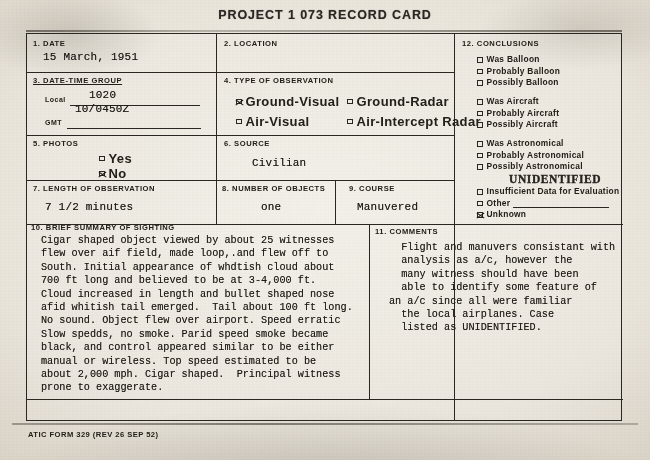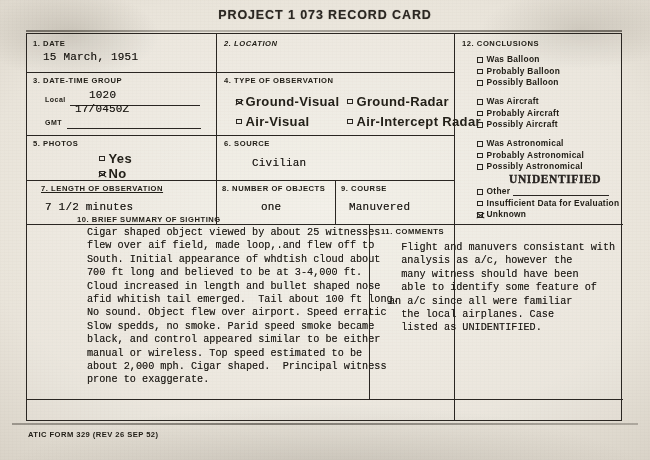--- a/index.html
+++ b/index.html
@@ -221,47 +221,47 @@
   <div class="hline" style="top:146px; width:427px;"></div>
   <div class="hline" style="top:190px; width:596px;"></div>
   <div class="hline" style="top:365px; width:596px;"></div>
 
   <div class="cell" style="left:0; top:0; width:189px; height:38px;">
     <div class="lbl" style="position:absolute;left:6px;top:5px;">1.  DATE</div>
     <div class="typed" style="position:absolute;left:16px;top:17px;">15 March, 1951</div>
   </div>
 
   <div class="cell" style="left:0; top:38px; width:189px; height:63px;">
-    <div class="lbl" style="position:absolute;left:6px;top:4px;">3.  DATE-TIME GROUP</div>
+    <div class="lbl" style="position:absolute;left:6px;top:4px;text-decoration:underline;">3.  DATE-TIME GROUP</div>
     <div class="lbl-sm" style="position:absolute;left:18px;top:24px;">Local</div>
     <div class="rule" style="position:absolute;left:43px;top:23px;width:130px;height:10px;"></div>
     <div class="typed" style="position:absolute;left:62px;top:17px;">1020</div>
     <div class="lbl-sm" style="position:absolute;left:18px;top:47px;">GMT</div>
     <div class="rule" style="position:absolute;left:40px;top:46px;width:134px;height:10px;"></div>
-    <div class="typed" style="position:absolute;left:48px;top:31px;">17/0450Z</div>
+    <div class="typed" style="position:absolute;left:48px;top:31px;">10/0450Z</div>
   </div>
 
   <div class="cell" style="left:0; top:101px; width:189px; height:45px;">
     <div class="lbl" style="position:absolute;left:6px;top:4px;">5.  PHOTOS</div>
     <div class="opt" style="position:absolute;left:72px;top:16px;">
       <span class="box"></span>
       <span>Yes</span>
     </div>
     <div class="opt" style="position:absolute;left:72px;top:31px;">
       <span class="box checked"></span>
       <span>No</span>
     </div>
   </div>
 
   <div class="cell" style="left:0; top:146px; width:189px; height:44px;">
-    <div class="lbl" style="position:absolute;left:14px;top:4px;text-decoration:underline;">7.  LENGTH OF OBSERVATION</div>
+    <div class="lbl" style="position:absolute;left:6px;top:4px;">7.  LENGTH OF OBSERVATION</div>
     <div class="typed" style="position:absolute;left:18px;top:21px;">7 1/2 minutes</div>
   </div>
 
-  <div class="cell" style="left:189px; top:0; width:238px; height:38px;font-style:italic;">
+  <div class="cell" style="left:189px; top:0; width:238px; height:38px;">
     <div class="lbl" style="position:absolute;left:8px;top:5px;">2.  LOCATION</div>
   </div>
 
   <div class="cell" style="left:189px; top:38px; width:238px; height:63px;">
     <div class="lbl" style="position:absolute;left:8px;top:4px;">4.  TYPE OF OBSERVATION</div>
     <div class="opt" style="position:absolute;left:20px;top:22px;">
       <span class="box checked"></span>
       <span>Ground-Visual</span>
     </div>
     <div class="opt" style="position:absolute;left:131px;top:22px;">
@@ -281,21 +281,21 @@
   <div class="cell" style="left:189px; top:101px; width:238px; height:45px;">
     <div class="lbl" style="position:absolute;left:8px;top:4px;">6.  SOURCE</div>
     <div class="typed" style="position:absolute;left:36px;top:22px;">Civilian</div>
   </div>
 
   <div class="cell" style="left:189px; top:146px; width:119px; height:44px;">
     <div class="lbl" style="position:absolute;left:6px;top:4px;">8.  NUMBER OF OBJECTS</div>
     <div class="typed" style="position:absolute;left:45px;top:21px;">one</div>
   </div>
 
-  <div class="cell" style="left:308px; top:146px; width:119px; height:44px;padding-left:41px;">
+  <div class="cell" style="left:316px; top:146px; width:119px; height:44px;padding-left:41px;">
     <div class="lbl" style="position:absolute;left:6px;top:4px;">9.  COURSE</div>
     <div class="typed" style="position:absolute;left:14px;top:21px;">Manuvered</div>
   </div>
 
   <div class="cell" style="left:427px; top:0; width:169px; height:190px;">
     <div class="lbl" style="position:absolute;left:8px;top:5px;text-align:right;">12.  CONCLUSIONS</div>
 
     <div style="position:absolute;left:10px;top:20px;">
       <div class="opt-lg">
         <span class="box"></span>
@@ -339,52 +339,52 @@
         <span class="box"></span>
         <span>Possibly Astronomical</span>
       </div>
     </div>
 
     <div class="stamp" style="position:absolute;left:55px;top:139px;">UNIDENTIFIED</div>
 
     <div style="position:absolute;left:10px;top:152px;">
       <div class="opt-lg">
         <span class="box"></span>
+        <span>Insufficient Data for Evaluation</span>
+      </div>
+      <div class="opt-lg">
+        <span class="box"></span>
         <span>Other</span>
         <span class="rule" style="width:96px;height:8px;margin-left:3px;"></span>
       </div>
       <div class="opt-lg">
-        <span class="box"></span>
-        <span>Insufficient Data for Evaluation</span>
-      </div>
-      <div class="opt-lg">
         <span class="box checked"></span>
         <span>Unknown</span>
       </div>
     </div>
   </div>
 
-  <div class="cell" style="left:0; top:178px; width:342px; height:175px;margin-left:46px;">
+  <div class="cell" style="left:0; top:186px; width:342px; height:175px;">
     <div class="lbl" style="position:absolute;left:4px;top:3px;">10.  BRIEF SUMMARY OF SIGHTING</div>
     <div class="typed-sm" style="position:absolute;left:14px;top:14px;">Cigar shaped object viewed by about 25 witnesses
 flew over aif field, made loop,.and flew off to
 South. Initial appearance of whdtish cloud about
 700 ft long and believed to be at 3-4,000 ft.
 Cloud increased in length and bullet shaped nose
 afid whitish tail emerged.  Tail about 100 ft long.
 No sound. Object flew over airport. Speed erratic
 Slow spedds, no smoke. Parid speed smoke became
 black, and control appeared similar to be either
 manual or wireless. Top speed estimated to be
 about 2,000 mph. Cigar shaped.  Principal witness
 prone to exaggerate.</div>
   </div>
 
   <div class="cell" style="left:342px; top:190px; width:254px; height:175px;">
-    <div class="lbl" style="position:absolute;left:12px;top:3px;">11.  COMMENTS</div>
+    <div class="lbl" style="position:absolute;left:6px;top:3px;">11.  COMMENTS</div>
     <div class="typed-sm" style="position:absolute;left:20px;top:17px;">  Flight and manuvers consistant with
   analysis as a/c, however the
   many witness should have been
   able to identify some feature of
 an a/c since all were familiar
   the local airplanes. Case
   listed as UNIDENTIFIED.</div>
   </div>
 
 </div>

